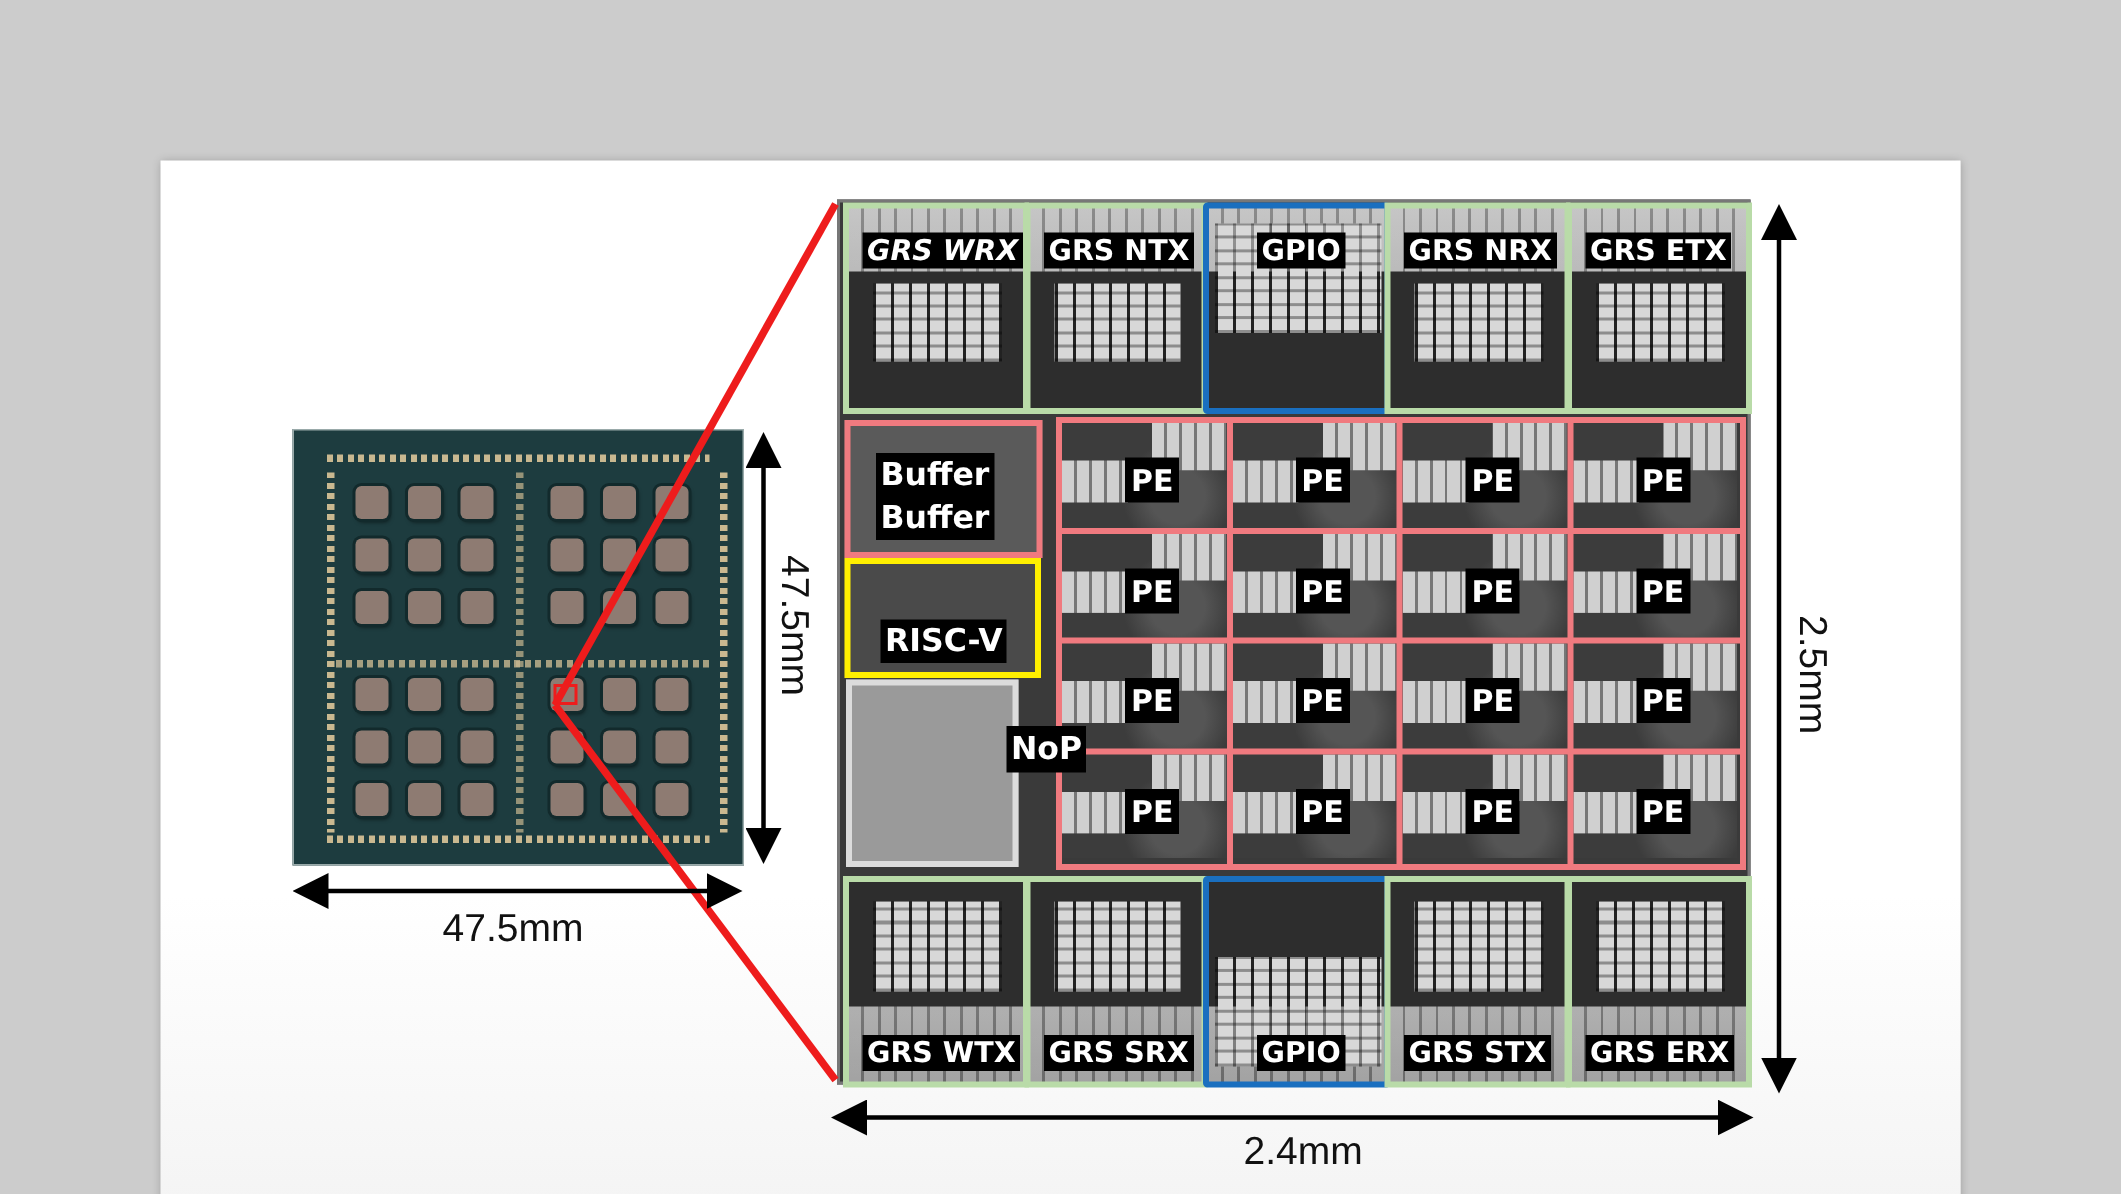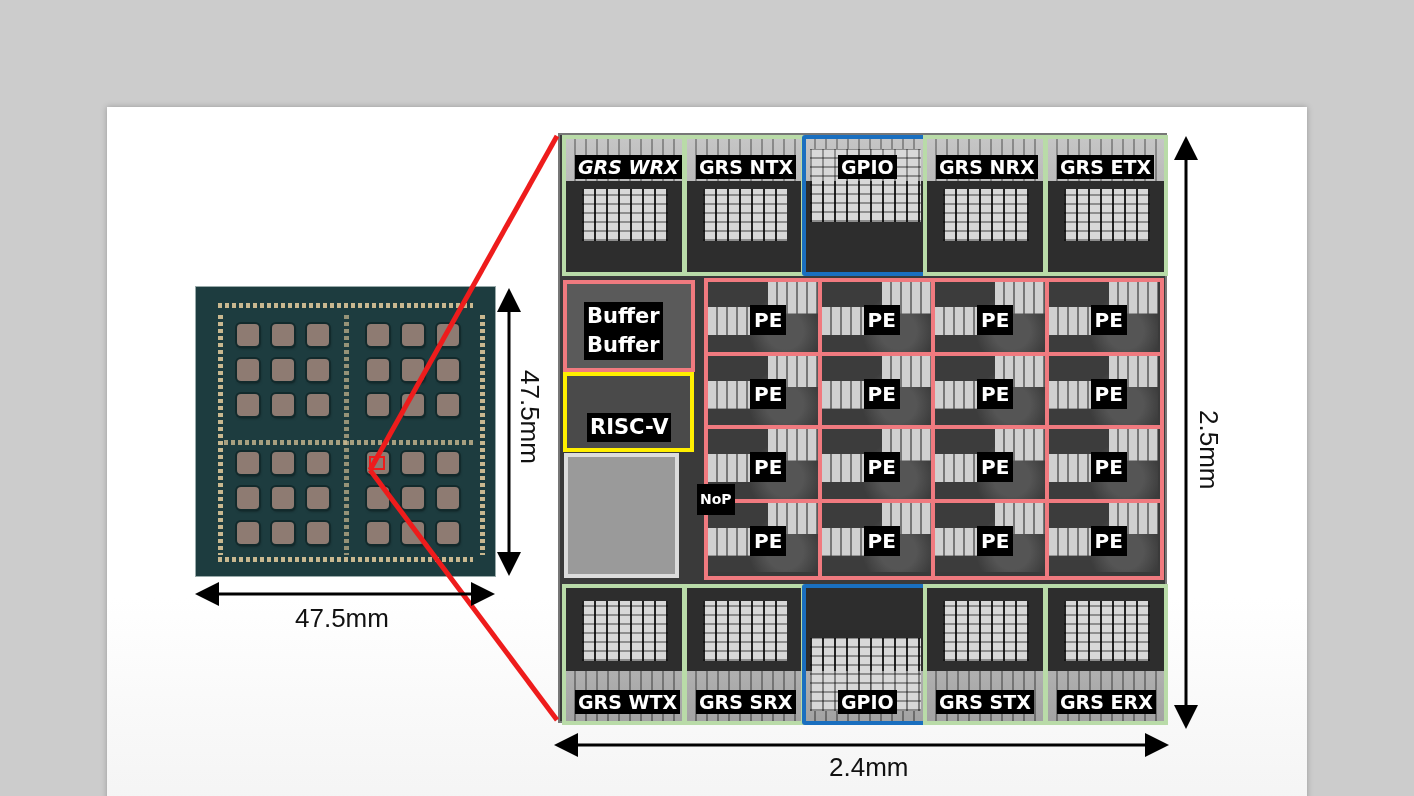--- a/index.html
+++ b/index.html
@@ -229,21 +229,21 @@
     <span class="lbl pe-lbl" style="left: 977px; top: 525.5px;">PE</span>
     <div class="pe" style="left: 1048.5px; top: 502.5px; width: 109.5px; height: 69.5px;"></div>
     <span class="lbl pe-lbl" style="left: 1090.5px; top: 525.5px;">PE</span>
     <div style="position: absolute; background: rgb(240, 122, 127); width: 4px; top: 280px; height: 298px; left: 817.5px;"></div>
     <div style="position: absolute; background: rgb(240, 122, 127); width: 4px; top: 280px; height: 298px; left: 931px;"></div>
     <div style="position: absolute; background: rgb(240, 122, 127); width: 4px; top: 280px; height: 298px; left: 1044.5px;"></div>
     <div style="position: absolute; background: rgb(240, 122, 127); height: 4px; left: 706px; width: 456px; top: 351.5px;"></div>
     <div style="position: absolute; background: rgb(240, 122, 127); height: 4px; left: 706px; width: 456px; top: 425px;"></div>
     <div style="position: absolute; background: rgb(240, 122, 127); height: 4px; left: 706px; width: 456px; top: 498.5px;"></div>
   </div>
-<span class="lbl" style="left:697px;top:484px;font-size:14px;line-height:31px;">NoP</span>
+<span class="lbl" style="left:671px;top:484px;font-size:21px;line-height:31px;">NoP</span>
 
 <div class="zoom-box"></div>
 
 <svg class="overlay" width="1414" height="796">
   <defs>
     <marker id="ah" markerWidth="8" markerHeight="8" refX="6" refY="4" orient="auto-start-reverse">
       <path d="M0,0 L8,4 L0,8 z" fill="#000"></path>
     </marker>
   </defs>
   <line x1="370" y1="470" x2="557" y2="136" stroke="#ee1c1c" stroke-width="5"></line>

